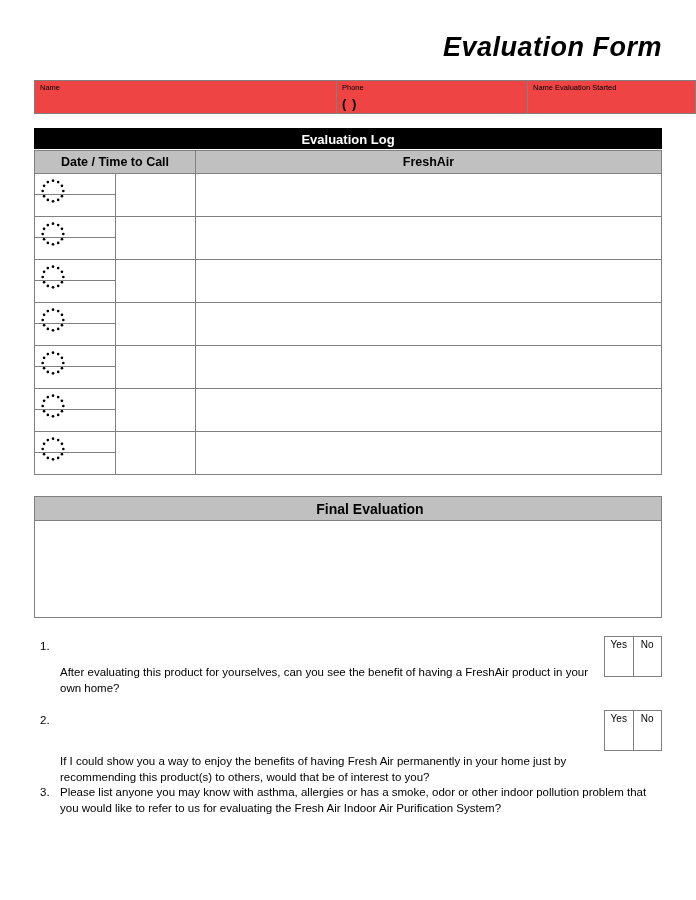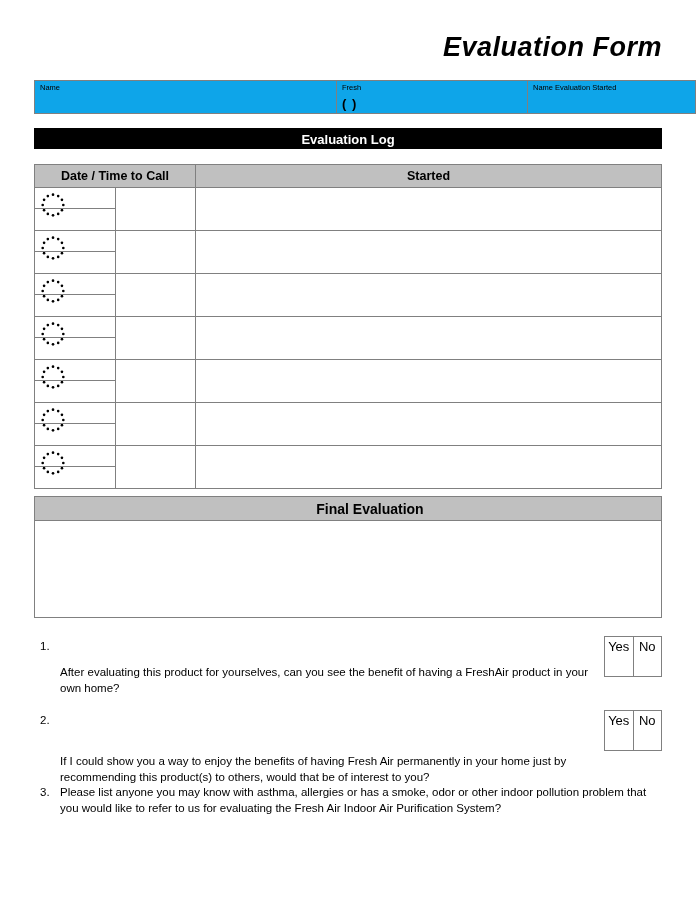--- a/index.html
+++ b/index.html
@@ -48,21 +48,21 @@
     top: 80px;
     width: 628px;
     height: 34px;
     border-collapse: collapse;
     table-layout: fixed;
   }
   .info-table td {
     border: 1px solid #808080;
     vertical-align: top;
     padding: 3px 5px 0 5px;
-    background: #0ea5e9;
+    background: #ef4444;
     margin-top: 41px;
   }
   .info-label {
     font-size: 7.5px;
     line-height: 1.1;
     display: block;
   }
   .phone-paren {
     font-size: 13px;
     font-weight: bold;
@@ -87,21 +87,21 @@
     font-weight: bold;
     height: 21px;
     line-height: 21px;
     border: 1px solid #000000;
     box-sizing: border-box;
   }
   .log-table {
     width: 628px;
     border-collapse: collapse;
     table-layout: fixed;
-    margin-top: 15px;
+    margin-top: 1px;
   }
   .log-table th {
     background: #c0c0c0;
     border: 1px solid #808080;
     font-size: 12.5px;
     font-weight: bold;
     height: 22px;
     text-align: center;
     padding: 0;
   }
@@ -190,21 +190,21 @@
     position: absolute;
     right: 0;
     top: -2px;
     width: 58px;
     height: 41px;
     border-collapse: collapse;
     table-layout: fixed;
   }
   .yesno td {
     border: 1px solid #808080;
-    font-size: 13px;
+    font-size: 10px;
     text-align: center;
     vertical-align: top;
     padding: 2px 0 0 0;
     background: #ffffff;
   }
 </style>
 </head>
 <body>
 
 <div class="page">
@@ -213,37 +213,37 @@
     <div class="form-title">Evaluation Form</div>
   </div>
 
   <table class="info-table">
     <tbody>
         <tr>
       <td style="width:291px">
         <span class="info-label">Name</span>
       </td>
       <td style="width:180px">
-        <span class="info-label">Fresh</span>
+        <span class="info-label">Phone</span>
         <span class="phone-paren">(        )</span>
       </td>
       <td style="width:157px">
         <span class="info-label">Name Evaluation Started</span>
       </td>
     </tr>
   </tbody>
     </table>
 
   <div class="log-wrap">
     <div class="log-banner">Evaluation Log</div>
     <table class="log-table">
       <thead>
         <tr>
           <th colspan="2" style="width:160px">Date / Time to Call</th>
-          <th>Started</th>
+          <th>FreshAir</th>
         </tr>
       </thead>
       <tbody>
         <tr>
           <td style="width:128px">
             <div class="clock-wrap">
               <svg class="clock-icon" viewBox="0 0 32 32">
                 <g fill="#000000">
                   <circle cx="16" cy="4.2" r="1.5"></circle>
                     <circle cx="21.9" cy="5.8" r="1.5"></circle>

